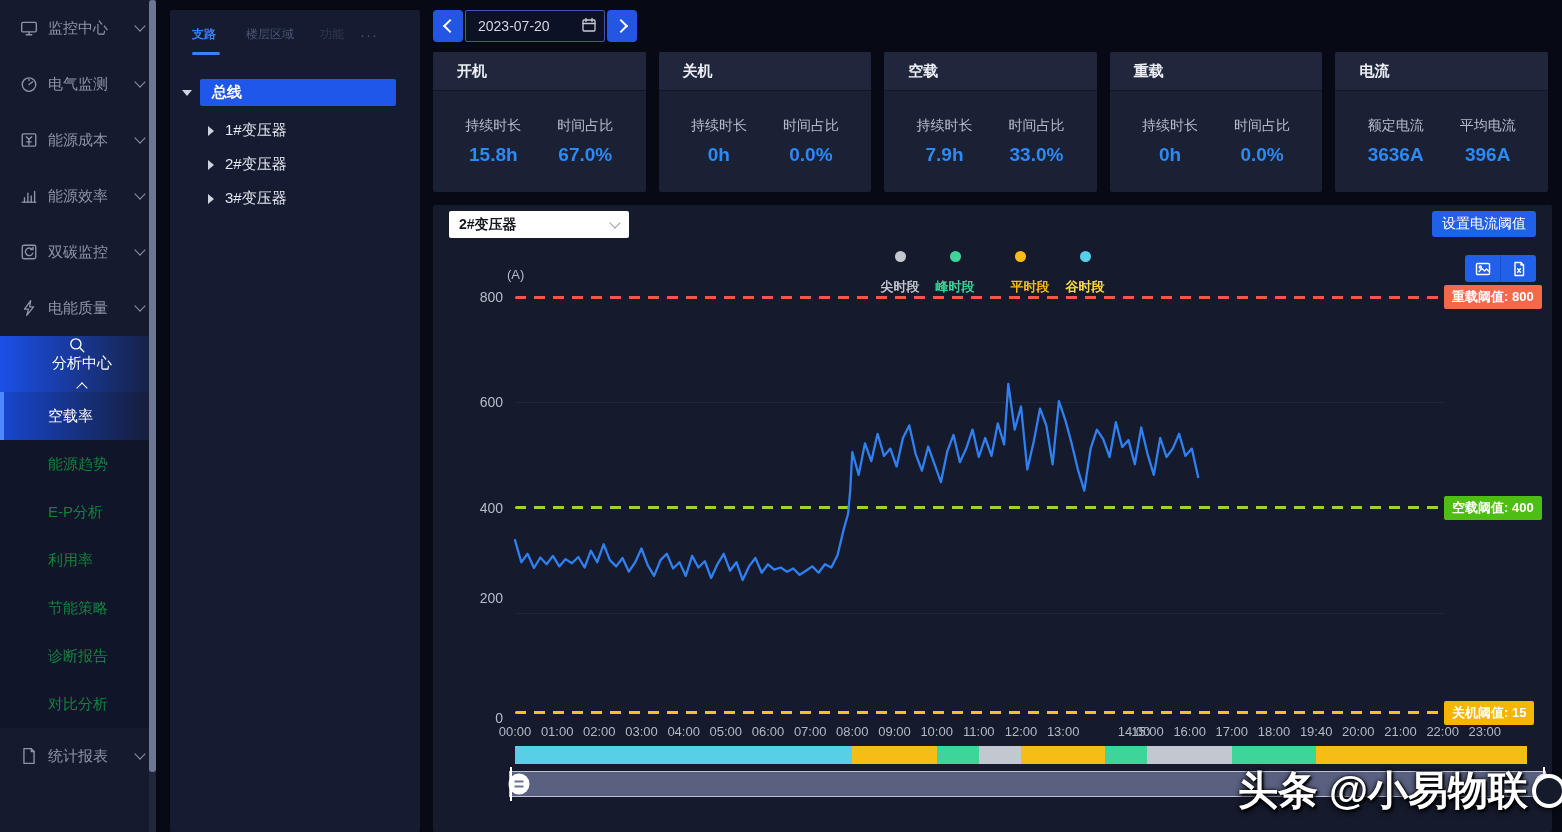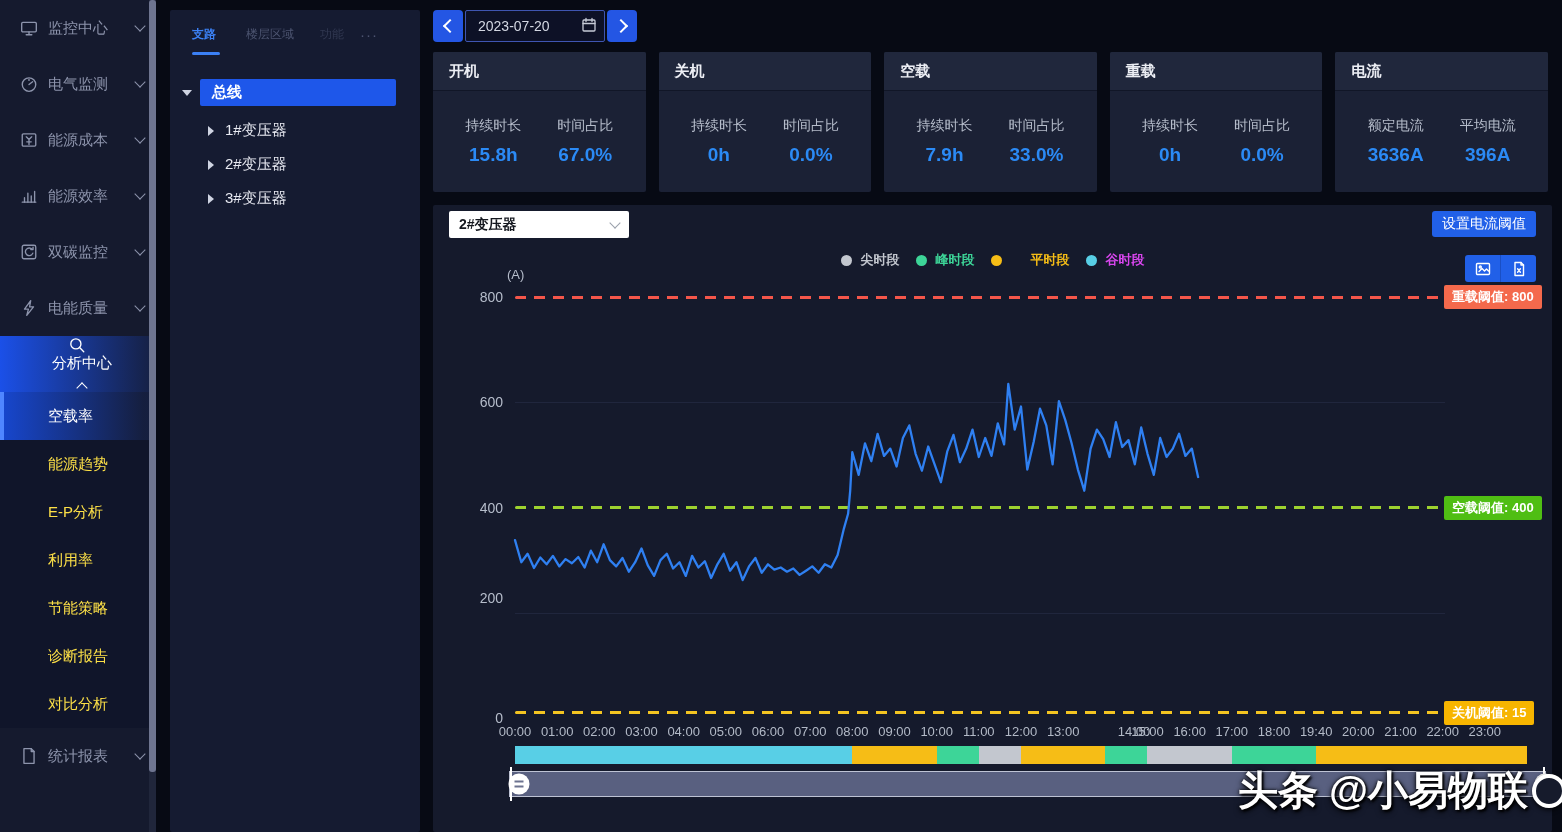--- a/index.html
+++ b/index.html
@@ -6,21 +6,21 @@
     font-family:"Liberation Sans",sans-serif;position:relative;}
   
   .sidebar{position:absolute;left:0;top:0;width:156px;height:832px;background:#151a2e;overflow:hidden;}
   .side-item{height:56px;display:flex;align-items:center;padding:0 12px 0 20px;color:#8d94ac;font-size:15px;cursor:pointer;}
   .side-item .micon{width:18px;height:18px;margin-right:10px;display:inline-flex;flex:none;}
   .micon svg{width:18px;height:18px;stroke:currentColor;fill:none;stroke-width:1.2;stroke-linecap:round;stroke-linejoin:round;}
   .side-item .lbl{flex:1;}
   .chev{width:7px;height:7px;border-right:1.6px solid currentColor;border-bottom:1.6px solid currentColor;transform:rotate(45deg);margin-top:-4px;flex:none;}
   .chev.up{transform:rotate(-135deg);margin-top:4px;}
   .side-item.active{background:linear-gradient(90deg,#1b50e8 0%,rgba(27,80,232,.12) 97%);color:#fff;flex-direction:column;}
-  .sub-item{height:48px;display:flex;align-items:center;padding-left:48px;color:#fde047;font-size:15px;cursor:pointer;position:relative;background:#10152a;}
+  .sub-item{height:48px;display:flex;align-items:center;padding-left:48px;color:#15803d;font-size:15px;cursor:pointer;position:relative;background:#10152a;}
   .sub-item.active{background:linear-gradient(90deg,#1747d0 0%,rgba(23,71,208,.10) 92%);color:#fff;}
   .sub-item.active::before{content:"";position:absolute;left:0;top:0;bottom:0;width:4px;background:#4f86ff;}
   .sb-track{position:absolute;right:0;top:0;width:7px;height:832px;background:#20263b;}
   .sb-thumb{position:absolute;right:0;top:0;width:7px;height:772px;background:#6e7590;border-radius:3px;}
   
   .tree-panel{position:absolute;left:170px;top:10px;width:250px;height:822px;background:#151b31;border-radius:2px;}
   .tabs{display:flex;align-items:flex-start;padding:16px 14px 0 22px;gap:26px;}
   .tab{font-size:12px;color:#4c5470;cursor:pointer;white-space:nowrap;}
   .tab.active{color:#3b80f4;font-weight:bold;}
   .tab.active::after{content:"";display:block;height:3px;width:28px;background:#3b80f4;border-radius:2px;margin:9px auto 0;}
@@ -38,33 +38,33 @@
   .nav-btn{width:30px;height:32px;background:#2456e4;border-radius:4px;display:flex;align-items:center;justify-content:center;cursor:pointer;}
   .arrow-l{width:8px;height:8px;border-left:2px solid #fff;border-bottom:2px solid #fff;transform:rotate(45deg);margin-left:3px;}
   .arrow-r{width:8px;height:8px;border-left:2px solid #fff;border-bottom:2px solid #fff;transform:rotate(225deg);margin-right:3px;}
   .date-box{position:relative;width:140px;height:32px;box-sizing:border-box;}
   .date-box input{width:100%;height:100%;box-sizing:border-box;background:#0d1126;border:1px solid #3f55b0;border-radius:2px;color:#d3d7e2;font-size:14px;padding:0 30px 0 12px;outline:none;font-family:inherit;}
   .cal-icon{position:absolute;right:8px;top:7px;width:16px;height:16px;cursor:pointer;}
   .cal-icon svg{width:16px;height:16px;stroke:#c6cbd7;fill:none;stroke-width:1.3;stroke-linecap:round;}
   
   .cards{position:absolute;top:52px;left:1px;width:1115px;display:flex;gap:13px;}
   .card{flex:1;background:#1b2135;border-radius:2px;height:140px;overflow:hidden;}
-  .card-h{height:38px;line-height:38px;padding-left:16px;color:#eceef4;font-size:15px;font-weight:bold;background:#20273c;border-bottom:1px solid #111627;}
+  .card-h{height:38px;line-height:38px;padding-left:24px;color:#eceef4;font-size:15px;font-weight:bold;background:#20273c;border-bottom:1px solid #111627;}
   .card-b{height:101px;display:flex;align-items:center;justify-content:center;gap:36px;}
   .metric{text-align:center;}
   .metric .ml{color:#b6bdcb;font-size:14px;}
   .metric .mv{color:#2b8af5;font-size:19px;font-weight:bold;margin-top:9px;}
   
   .chart-panel{position:absolute;top:205px;left:1px;width:1119px;height:627px;background:#151a2c;border-radius:2px;}
   .select{position:absolute;left:16px;top:6px;width:180px;height:27px;background:#fff;border-radius:2px;display:flex;align-items:center;padding:0 10px;box-sizing:border-box;cursor:pointer;}
   .select .sv{color:#15181f;font-size:14px;font-weight:bold;flex:1;}
   .select .schev{width:7px;height:7px;border-right:1.6px solid #9aa0ab;border-bottom:1.6px solid #9aa0ab;transform:rotate(45deg);margin-top:-4px;}
   .thr-btn{position:absolute;right:16px;top:6px;height:26px;padding:0 10px;background:#2160e8;color:#fff;font-size:14px;border-radius:3px;display:flex;align-items:center;cursor:pointer;}
   .legend{position:absolute;top:46px;left:0;width:100%;display:flex;justify-content:center;gap:16px;}
-  .leg-item{display:flex;align-items:center;gap:9px;font-size:13px;font-weight:bold;cursor:pointer;}
+  .leg-item{display:flex;align-items:center;gap:16px;font-size:13px;font-weight:bold;cursor:pointer;flex-direction:column;}
   .leg-dot{width:11px;height:11px;border-radius:50%;flex:none;}
   .tools{position:absolute;top:50px;right:16px;display:flex;}
   .tool-btn{width:35px;height:27px;background:#2160e8;display:flex;align-items:center;justify-content:center;cursor:pointer;}
   .tool-btn.first{border-radius:3px 0 0 3px;border-right:1px solid #1a4fc4;}
   .tool-btn.last{border-radius:0 3px 3px 0;}
   .tool-btn svg{width:16px;height:16px;stroke:#fff;fill:none;stroke-width:1.4;stroke-linecap:round;stroke-linejoin:round;}
   .plot{position:absolute;left:82px;top:92px;width:1012px;height:421px;}
   .unit{position:absolute;left:-8px;top:-30px;color:#b6bdcb;font-size:13px;}
   .ytick{position:absolute;left:-56px;width:44px;text-align:right;color:#b6bdcb;font-size:14px;}
   .gridline{position:absolute;left:0;width:930px;height:1px;background:#20263d;}
@@ -325,21 +325,21 @@
         <div class="leg-item">
           <span class="leg-dot" style="background: rgb(61, 213, 152);"></span>
           <span style="color: rgb(61, 213, 152);">峰时段</span>
         </div>
         <div class="leg-item">
           <span class="leg-dot" style="background: rgb(246, 189, 22);"></span>
           <span style="color: rgb(246, 189, 22); margin-left: 20px;">平时段</span>
         </div>
         <div class="leg-item">
           <span class="leg-dot" style="background: rgb(88, 207, 230);"></span>
-          <span style="color: #d946ef;">谷时段</span>
+          <span style="color: #fde047;">谷时段</span>
         </div>
       </div>
     <div class="tools">
       <div class="tool-btn first">
         <svg viewBox="0 0 16 16">
             <rect x="1.5" y="2.5" width="13" height="11" rx="1"></rect>
             <path d="M4 10.5l3-3 2.5 2.5 2-2 2 2"></path>
             <circle cx="5.3" cy="6" r="1"></circle>
           </svg>
       </div>

